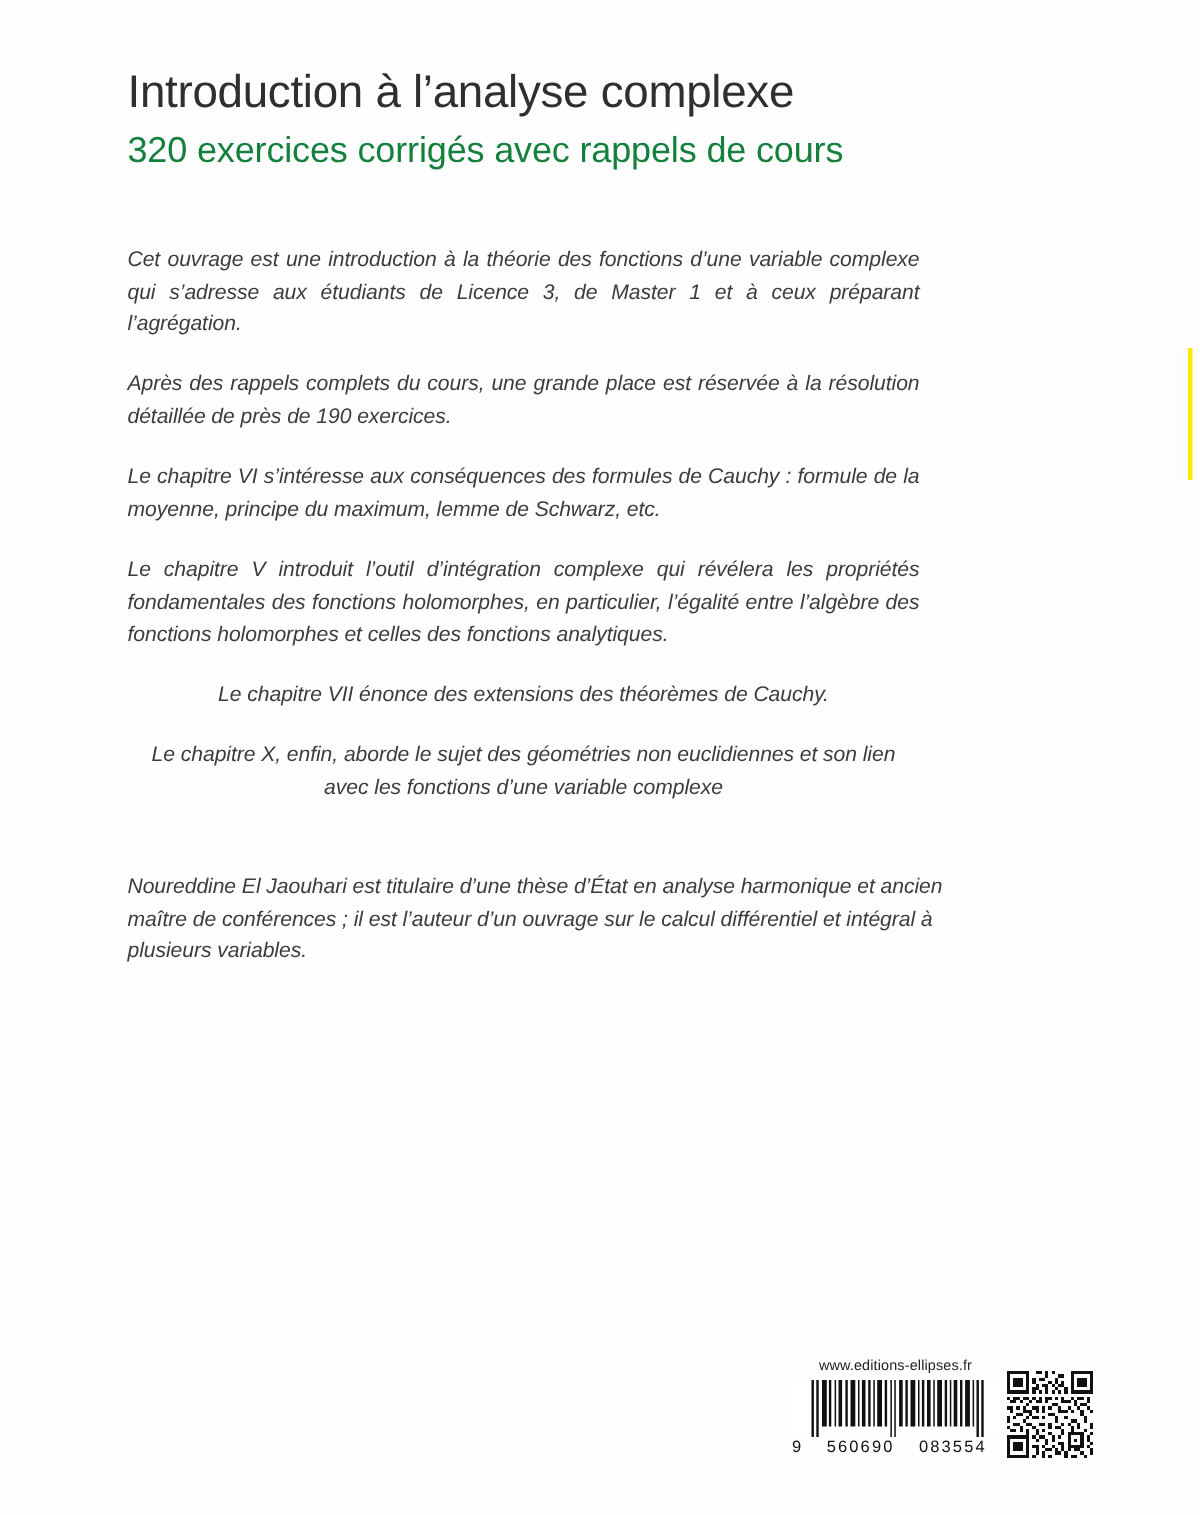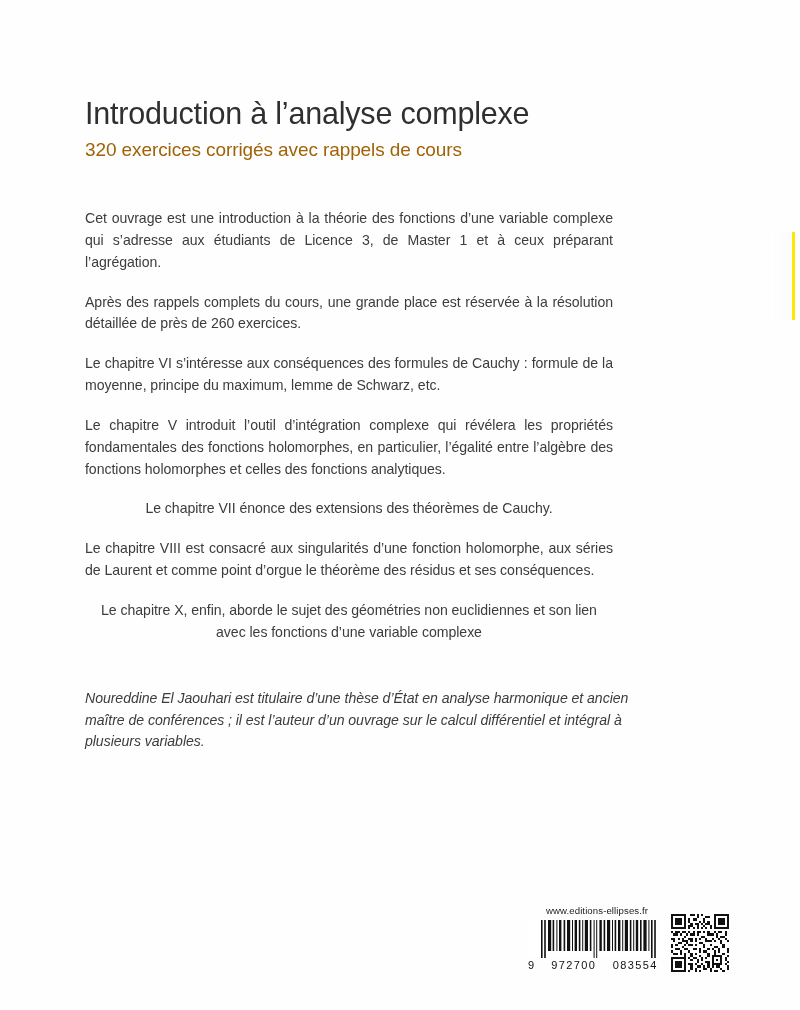--- a/index.html
+++ b/index.html
@@ -44,52 +44,53 @@
 
   
   .content {
     position: absolute;
     left: 85px;
     top: 0;
     width: 528px;
   }
 
   .title-block {
-    padding-top: 96px;
+    padding-top: 44px;
   }
   .book-title {
     font-size: 30.5px;
     font-weight: 300;
     letter-spacing: -0.2px;
     color: #2f2f2f;
     line-height: 1.12;
     margin: 0;
     white-space: nowrap;
   }
   .book-subtitle {
-    font-size: 19px;
+    font-size: 24px;
     font-weight: 300;
     letter-spacing: -0.1px;
-    color: #a16207;
+    color: #15803d;
     line-height: 1.15;
     margin: 9px 0 0 0;
     white-space: nowrap;
   }
 
   .blurb {
     margin-top: 47px;
   }
   .blurb p {
     margin: 0 0 18px 0;
     font-size: 14.1px;
     line-height: 1.55;
     text-align: justify;
     color: #3c3c3c;
     letter-spacing: -0.05px;
     hyphens: none;
+    font-style: italic;
   }
   .blurb p:last-child {
     margin-bottom: 0;
   }
   .blurb p.nojust {
     text-align: center;
   }
 
   .author-note {
     margin-top: 44px;
@@ -170,25 +171,24 @@
 
   <div class="content">
 
     <div class="title-block">
       <h1 class="book-title">Introduction à l’analyse complexe</h1>
       <h2 class="book-subtitle">320 exercices corrigés avec rappels de cours</h2>
     </div>
 
     <div class="blurb">
       <p>Cet ouvrage est une introduction à la théorie des fonctions d’une variable complexe qui s’adresse aux étudiants de Licence 3, de Master 1 et à ceux préparant l’agrégation.</p>
-      <p>Après des rappels complets du cours, une grande place est réservée à la résolution détaillée de près de 260 exercices.</p>
+      <p>Après des rappels complets du cours, une grande place est réservée à la résolution détaillée de près de 190 exercices.</p>
       <p>Le chapitre VI s’intéresse aux conséquences des formules de Cauchy : formule de la moyenne, principe du maximum, lemme de Schwarz, etc.</p>
       <p>Le chapitre V introduit l’outil d’intégration complexe qui révélera les propriétés fondamentales des fonctions holomorphes, en particulier, l’égalité entre l’algèbre des fonctions holomorphes et celles des fonctions analytiques.</p>
       <p class="nojust">Le chapitre VII énonce des extensions des théorèmes de Cauchy.</p>
-      <p>Le chapitre VIII est consacré aux singularités d’une fonction holomorphe, aux séries de Laurent et comme point d’orgue le théorème des résidus et ses conséquences.</p>
       <p class="nojust">Le chapitre X, enfin, aborde le sujet des géométries non euclidiennes et son lien avec les fonctions d’une variable complexe</p>
     </div>
 
     <div class="author-note">
       <p>Noureddine El Jaouhari est titulaire d’une thèse d’État en analyse harmonique et ancien maître de conférences ; il est l’auteur d’un ouvrage sur le calcul différentiel et intégral à plusieurs variables.</p>
     </div>
 
   </div>
 
   <div class="codes">
@@ -229,21 +229,21 @@
             <rect x="107.8" y="0" width="2.4" height="31"></rect>
             <rect x="112" y="0" width="1.6" height="31"></rect>
             <rect x="115.4" y="0" width="3.2" height="31"></rect>
             <rect x="120.4" y="0" width="1" height="31"></rect>
             <rect x="123" y="0" width="1.6" height="38"></rect>
             <rect x="126.2" y="0" width="1.6" height="38"></rect>
           </g>
         </svg>
         <div class="ean-digits">
           <span class="lead">9</span>
-          <span class="grp">972700</span>
+          <span class="grp">560690</span>
           <span class="grp">083554</span>
         </div>
       </div>
     </div>
 
     <div class="qr">
       <svg width="62" height="62" viewBox="0 0 29 29" shape-rendering="crispEdges">
         <rect width="29" height="29" fill="#ffffff"></rect>
         <g fill="#111111">
 

